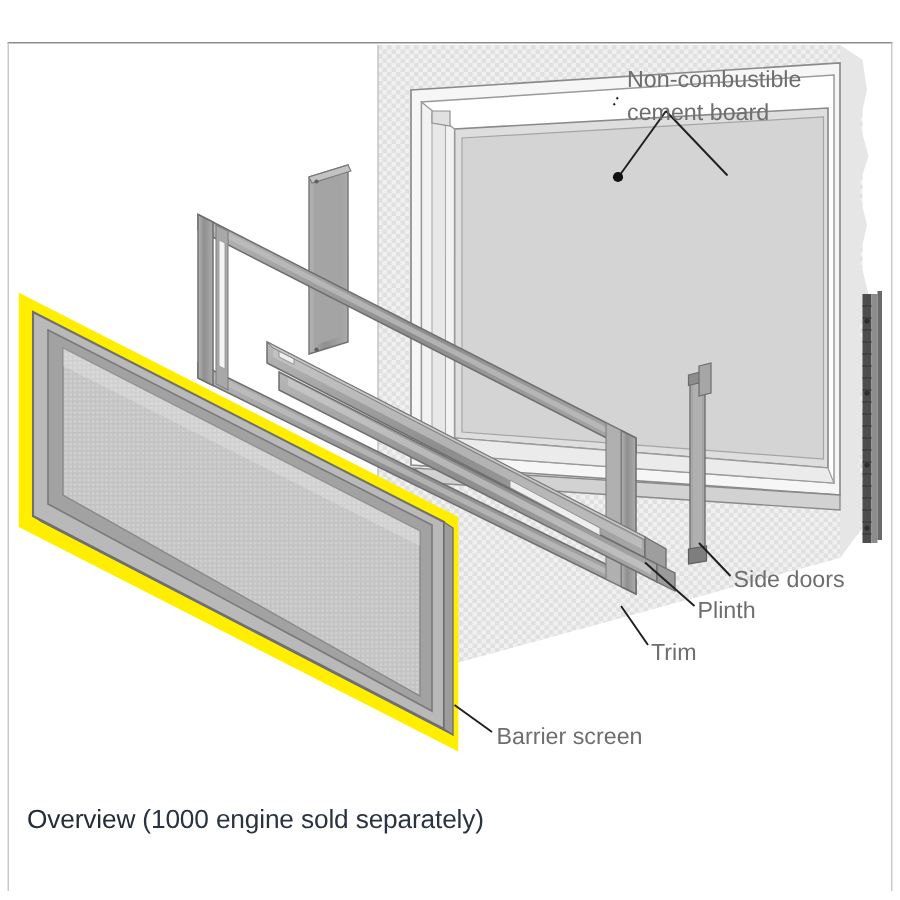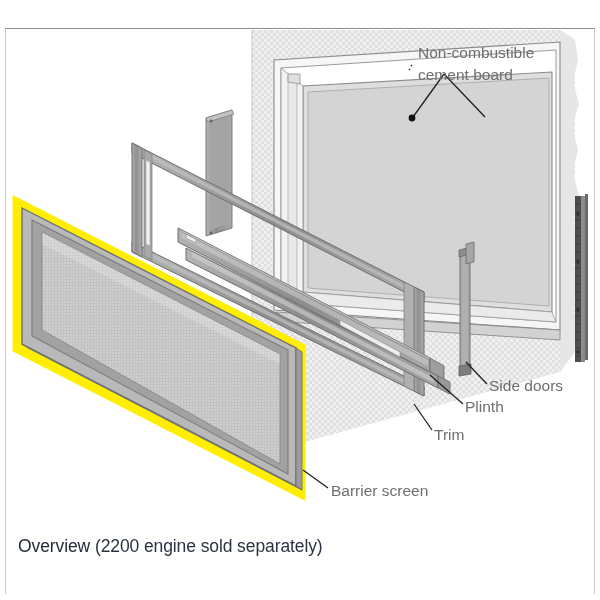--- a/index.html
+++ b/index.html
@@ -252,16 +252,16 @@
       <text class="lbl" x="418" y="58">Non-combustible</text>
       <text class="lbl" x="418" y="80">cement board</text>
       <text class="lbl" x="489" y="391">Side doors</text>
       <text class="lbl" x="465" y="412">Plinth</text>
       <text class="lbl" x="434" y="440">Trim</text>
       <text class="lbl" x="331" y="496">Barrier screen</text>
     </g>
   </svg>
 
   <div id="caption">
-    <span class="cap-bold">Overview</span><span class="cap-rest"> (2200 engine sold separately)</span>
+    <span class="cap-bold">Overview</span><span class="cap-rest"> (1000 engine sold separately)</span>
   </div>
 
 </div>
 
 </body></html>

